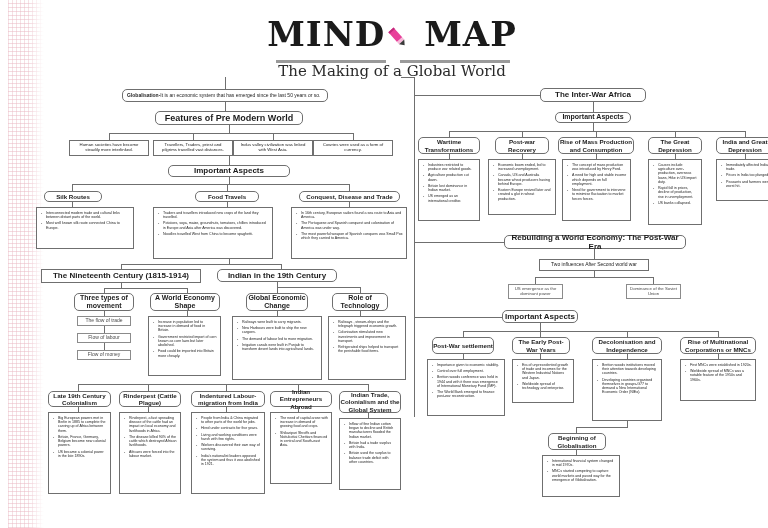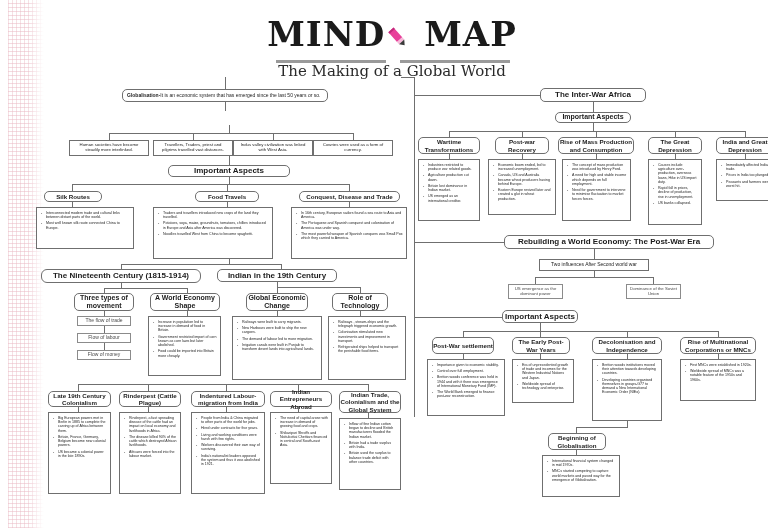--- a/index.html
+++ b/index.html
@@ -63,21 +63,21 @@
 
   .ln{position:absolute;background:#6f6f6f;}
   .ln.h{height:1px;}
   .ln.v{width:1px;}
 
   .fs4{font-size:3.6px;}
   .fs45{font-size:4.3px;}
   .fs5{font-size:5px;}
   .fs6{font-size:6.2px;}
   .fs7{font-size:7px;}
-  .fs8{font-size:8px;border-radius:6px;}
+  .fs8{font-size:8px;}
   .fs9{font-size:9px;}
 </style>
 </head>
 <body>
 
 <div id="canvas">
 
   <div class="edge-texture"></div>
   <div class="edge-fade"></div>
 
@@ -96,20 +96,21 @@
   <div class="subtitle">The Making of a Global World</div>
 
   <div class="node rounded leaf fs5" style="left:114px;top:89px;width:206px;height:13px;display:flex;align-items:center;">
     <span style="font-weight:bold">Globalisation-</span>
       <span> It is an economic system that has emerged since the last 50 years or so.</span>
   </div>
 
   <div class="ln v" style="left:217px;top:77px;height:12px;"></div>
   <div class="ln v" style="left:217px;top:102px;height:9px;"></div>
 
+  <div class="node rounded hdr fs9" style="left:147px;top:111px;width:148px;height:14px;">Features of Pre Modern World</div>
 
   <div class="ln v" style="left:221px;top:125px;height:8px;"></div>
   <div class="ln h" style="left:101px;top:133px;width:244px;"></div>
   <div class="ln v" style="left:101px;top:133px;height:7px;"></div>
   <div class="ln v" style="left:185px;top:133px;height:7px;"></div>
   <div class="ln v" style="left:265px;top:133px;height:7px;"></div>
   <div class="ln v" style="left:345px;top:133px;height:7px;"></div>
 
   <div class="node plain fs45" style="left:61px;top:140px;width:80px;height:16px;padding:0 3px;">Human societies have become steadily more interlinked.</div>
   <div class="node plain fs45" style="left:145px;top:140px;width:80px;height:16px;padding:0 3px;">Travellers, Traders, priest and pilgrims travelled vast distances.</div>
@@ -331,21 +332,21 @@
   <div class="ln v" style="left:737px;top:154px;height:5px;"></div>
   <div class="node leaf fs4" style="left:708px;top:159px;width:58px;height:42px;">
     <ul class="bl">
       <li>Immediately affected Indian trade.</li>
       <li>Prices in India too plunged.</li>
       <li>Peasants and farmers were worst hit.</li>
     </ul>
   </div>
 
   <div class="ln h" style="left:406px;top:242px;width:90px;"></div>
-  <div class="node rounded hdr fs8" style="left:496px;top:235px;width:210px;height:14px;">Rebuilding a World Economy: The Post-War Era</div>
+  <div class="node rounded hdr fs8" style="left:496px;top:235px;width:182px;height:14px;">Rebuilding a World Economy: The Post-War Era</div>
   <div class="ln v" style="left:586px;top:249px;height:10px;"></div>
   <div class="node plain fs5" style="left:531px;top:259px;width:110px;height:12px;">Two influences After Second world war</div>
   <div class="ln v" style="left:586px;top:271px;height:6px;"></div>
   <div class="ln h" style="left:527px;top:277px;width:118px;"></div>
   <div class="ln v" style="left:527px;top:277px;height:7px;"></div>
   <div class="ln v" style="left:645px;top:277px;height:7px;"></div>
   <div class="node thin plain fs45" style="left:500px;top:284px;width:55px;height:15px;padding:0 2px;">US emergence as the dominant power</div>
   <div class="node thin plain fs45" style="left:618px;top:284px;width:55px;height:15px;padding:0 2px;">Dominance of the Soviet Union</div>
 
   <div class="ln h" style="left:406px;top:317px;width:88px;"></div>

